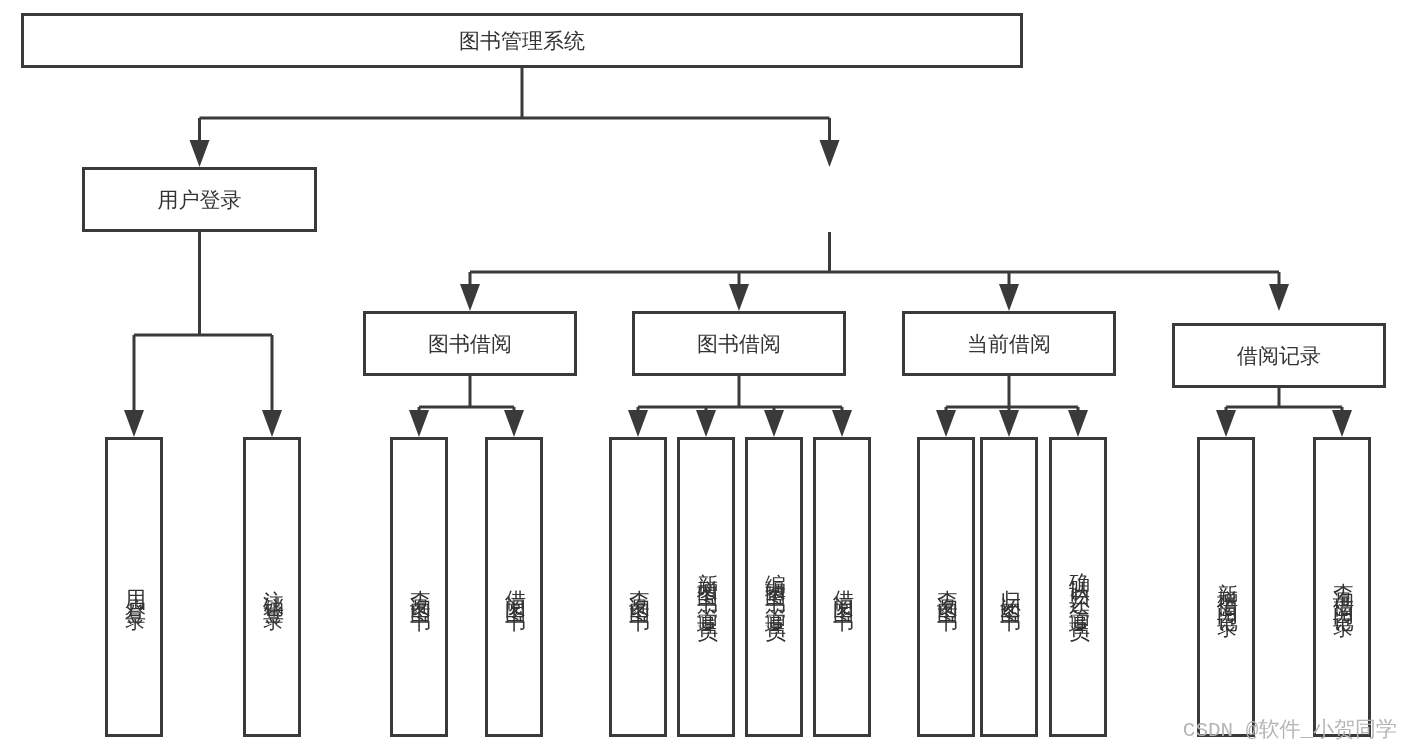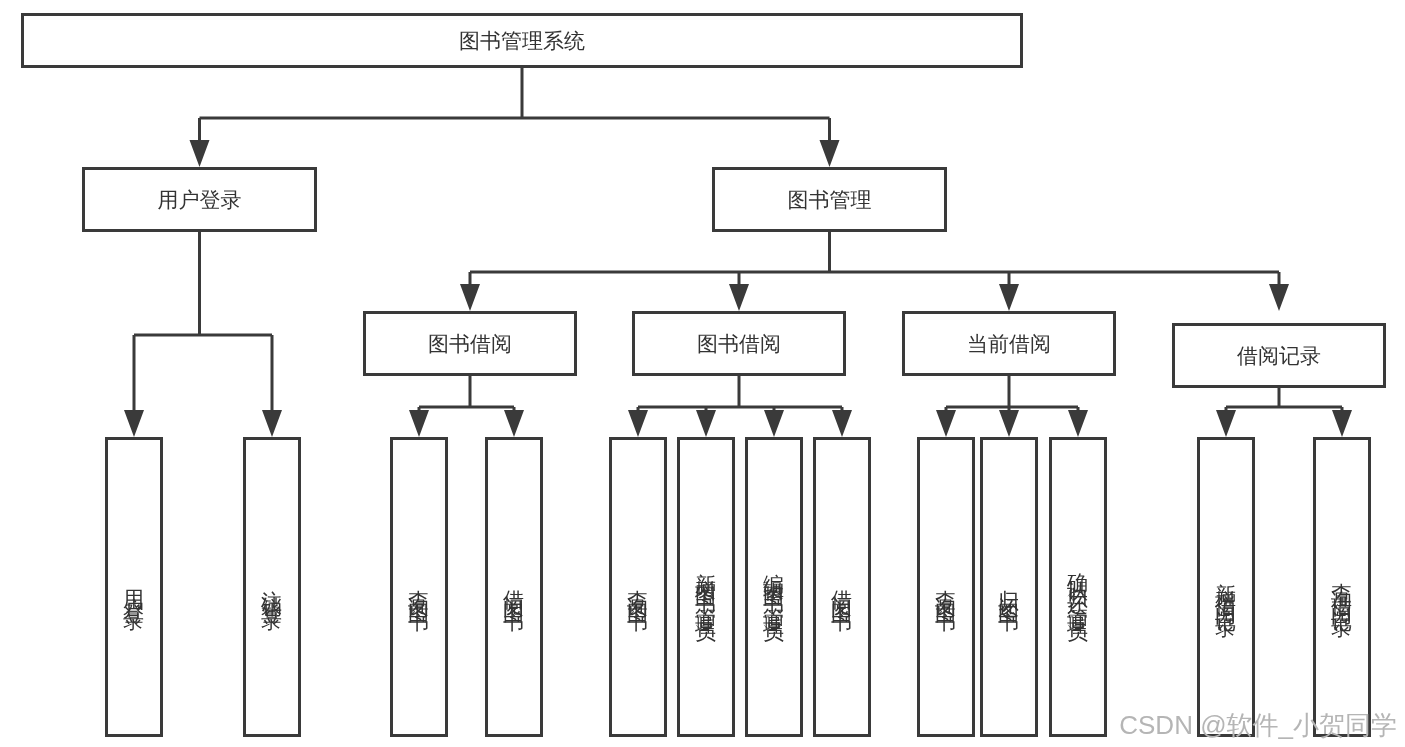--- a/index.html
+++ b/index.html
@@ -12,20 +12,21 @@
   html, body {
     background: var(--background);
     font-family: "Liberation Sans", "DejaVu Sans", sans-serif;
   }
   .canvas {
     position: relative;
     width: 1405px;
     height: 747px;
     background: var(--background);
     overflow: hidden;
+    font-family: Liberation Mono, monospace;
   }
   .connectors {
     position: absolute;
     left: 0; top: 0;
     width: 1405px;
     height: 747px;
     color: var(--line);
   }
   .node {
     position: absolute;
@@ -43,21 +44,21 @@
   .v-node { font-size: 21px; }
   .v-node .label {
     writing-mode: vertical-rl;
     letter-spacing: 7px;
     line-height: 1;
   }
   .watermark {
     position: absolute;
     right: 8px;
     bottom: 4px;
-    font-size: 26px;
+    font-size: 21px;
     color: var(--watermark);
     z-index: 10;
     white-space: nowrap;
   }
 </style>
 </head>
 <body>
 
 <div class="canvas">
 
@@ -77,23 +78,20 @@
          M936 410 h20 L946 437 Z M999 410 h20 L1009 437 Z M1068 410 h20 L1078 437 Z
          M1216 410 h20 L1226 437 Z M1332 410 h20 L1342 437 Z"></path>
   </svg>
 
   <div class="node root-node" style="left:21px;top:13px;width:1002px;height:55px">
     <span class="label">图书管理系统</span>
   </div>
 
   <div class="node h-node" style="left:82px;top:167px;width:235px;height:65px">
     <span class="label">用户登录</span>
-  </div>
-  <div class="node h-node" style="left:712px;top:167px;width:235px;height:65px">
-    <span class="label">图书管理</span>
   </div>
 
   <div class="node h-node" style="left:363px;top:311px;width:214px;height:65px">
     <span class="label">图书借阅</span>
   </div>
   <div class="node h-node" style="left:632px;top:311px;width:214px;height:65px">
     <span class="label">图书借阅</span>
   </div>
   <div class="node h-node" style="left:902px;top:311px;width:214px;height:65px">
     <span class="label">当前借阅</span>

